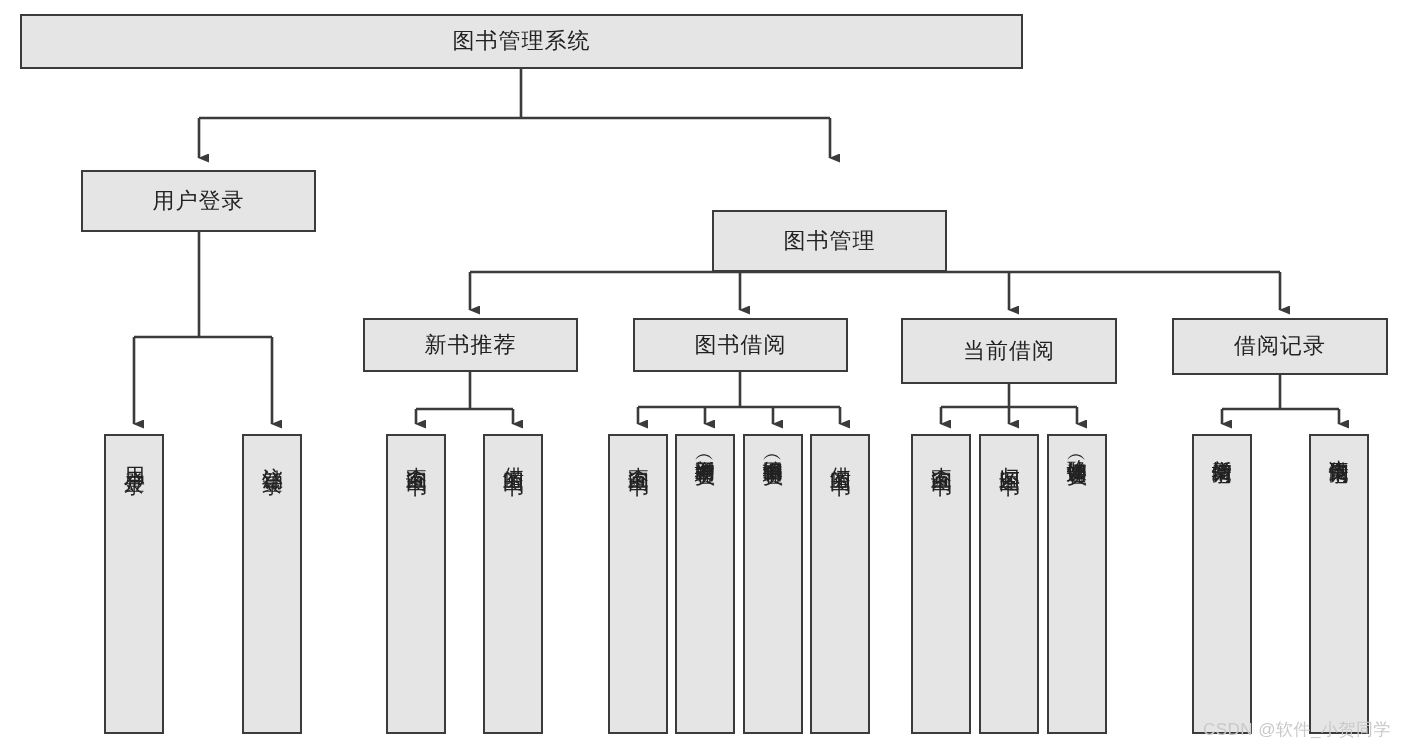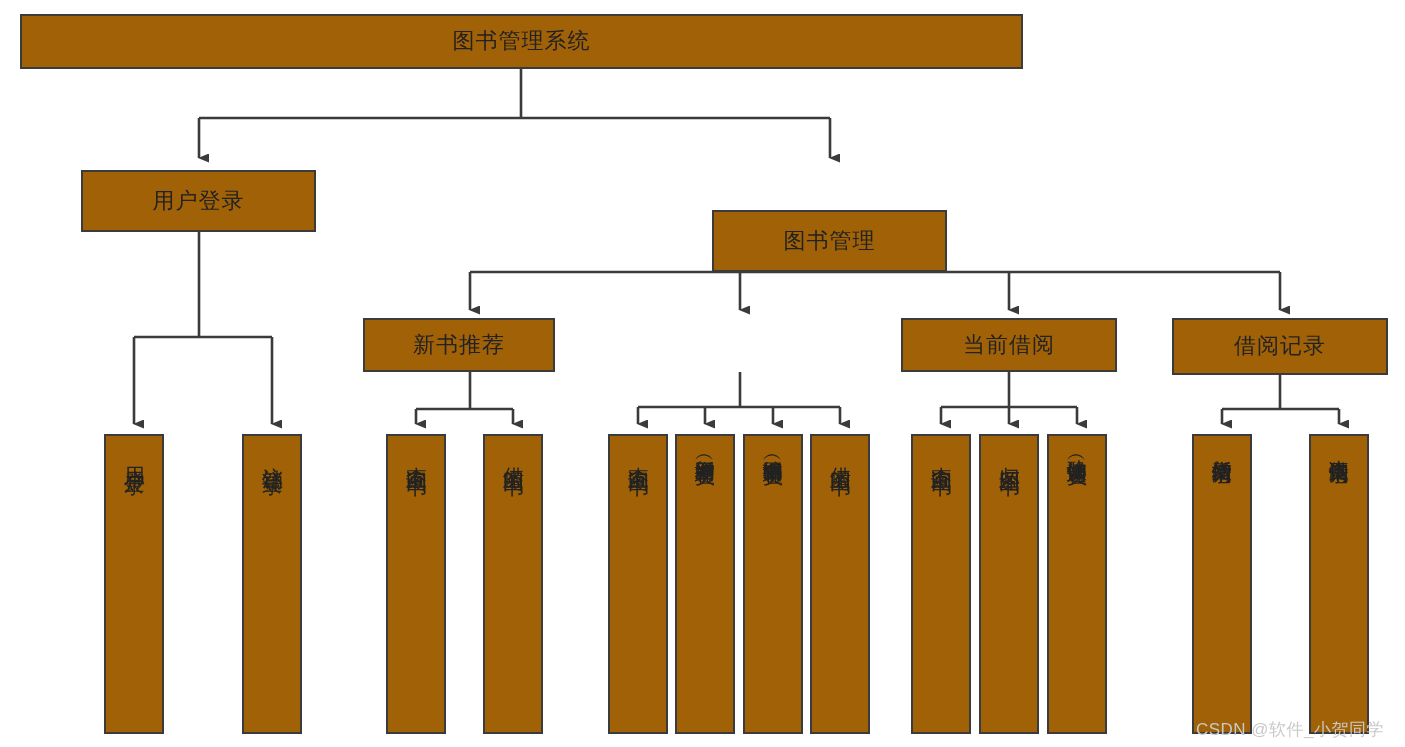--- a/index.html
+++ b/index.html
@@ -21,21 +21,21 @@
   #edge-layer {
     position: absolute;
     left: 0;
     top: 0;
     width: 1405px;
     height: 747px;
   }
   .node {
     position: absolute;
     box-sizing: border-box;
-    background: #a16207;
+    background: #e5e5e5;
     border: 2px solid #3b3b3b;
     display: flex;
     align-items: center;
     justify-content: center;
     color: #222222;
     z-index: 5;
   }
   .node.horiz .node-label {
     font-size: 22px;
     line-height: 1.1;
@@ -60,21 +60,21 @@
   .node.vert.tall-text {
     padding-top: 8px;
   }
   .node.vert.tall-text .node-label {
     font-size: 20px;
     line-height: 1.22;
     letter-spacing: 1px;
   }
   #watermark {
     position: absolute;
-    right: 21px;
+    right: 14px;
     bottom: 6px;
     font-size: 17px;
     color: #c9c9c9;
     letter-spacing: 0.5px;
     white-space: nowrap;
     z-index: 9;
     user-select: none;
   }
 </style>
 </head>
@@ -140,26 +140,29 @@
   </div>
 
   <div class="node horiz" style="left:81px; top:170px; width:235px; height:62px;">
     <span class="node-label">用户登录</span>
   </div>
 
   <div class="node horiz" style="left:712px; top:170px; width:235px; height:62px;margin-top:40px;">
     <span class="node-label">图书管理</span>
   </div>
 
-  <div class="node horiz" style="left:363px; top:318px; width:192px; height:54px;">
+  <div class="node horiz" style="left:363px; top:318px; width:215px; height:54px;">
     <span class="node-label">新书推荐</span>
   </div>
 
-
-  <div class="node horiz" style="left:901px; top:318px; width:216px; height:54px;">
+  <div class="node horiz" style="left:633px; top:318px; width:215px; height:54px;">
+    <span class="node-label">图书借阅</span>
+  </div>
+
+  <div class="node horiz" style="left:901px; top:318px; width:216px; height:66px;">
     <span class="node-label">当前借阅</span>
   </div>
 
   <div class="node horiz" style="left:1172px; top:318px; width:216px; height:57px;">
     <span class="node-label">借阅记录</span>
   </div>
 
   <div class="node vert" style="left:104px; top:434px; width:60px; height:300px;">
     <span class="node-label">用户登录</span>
   </div>

